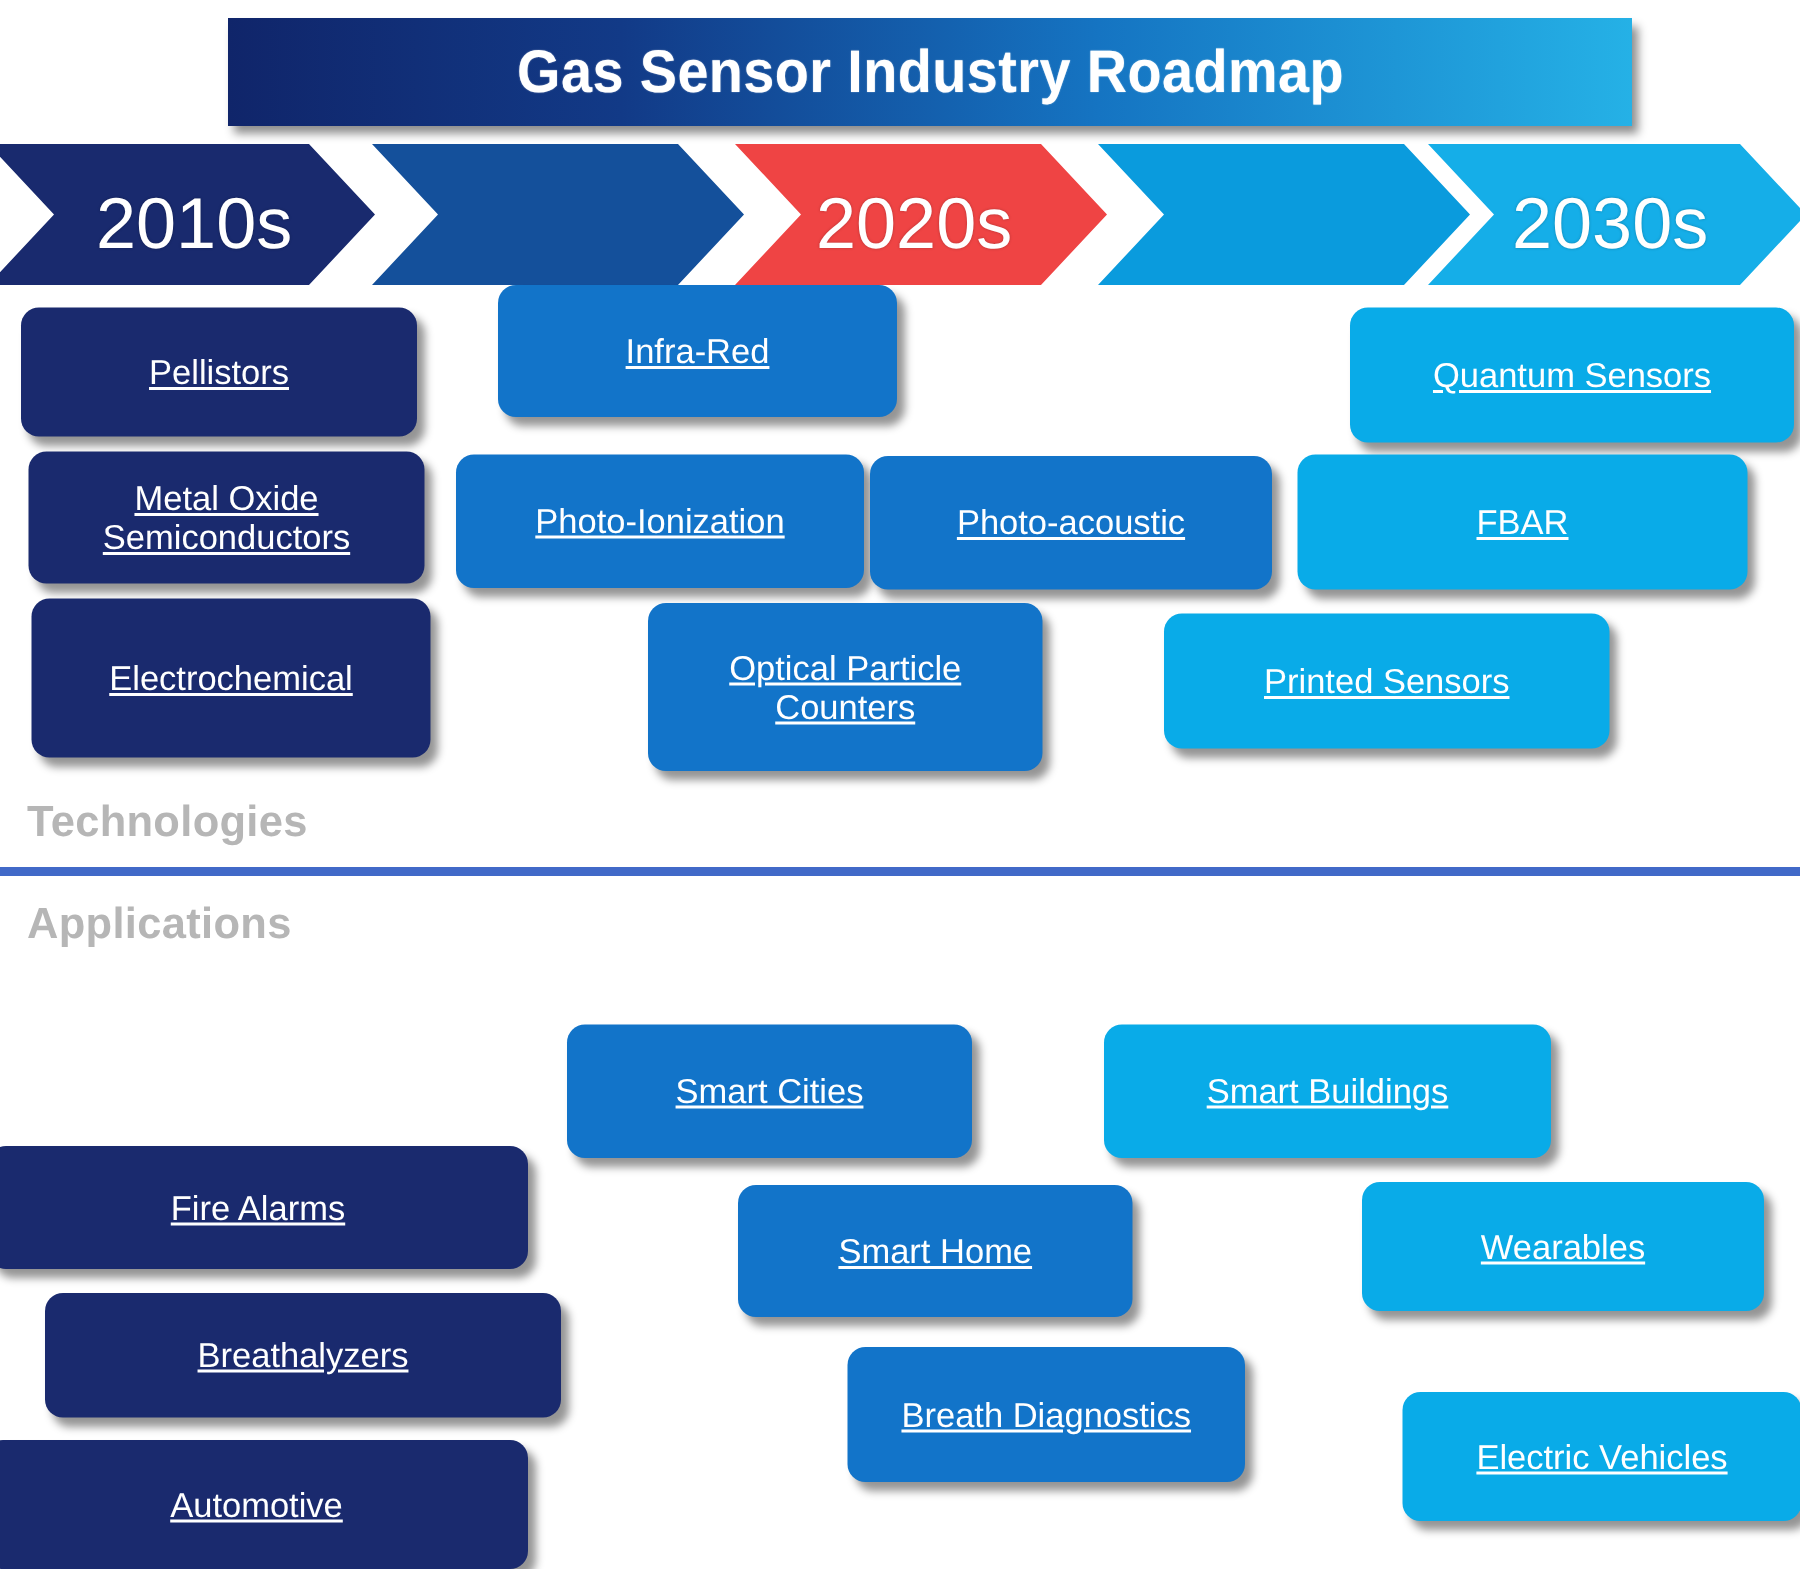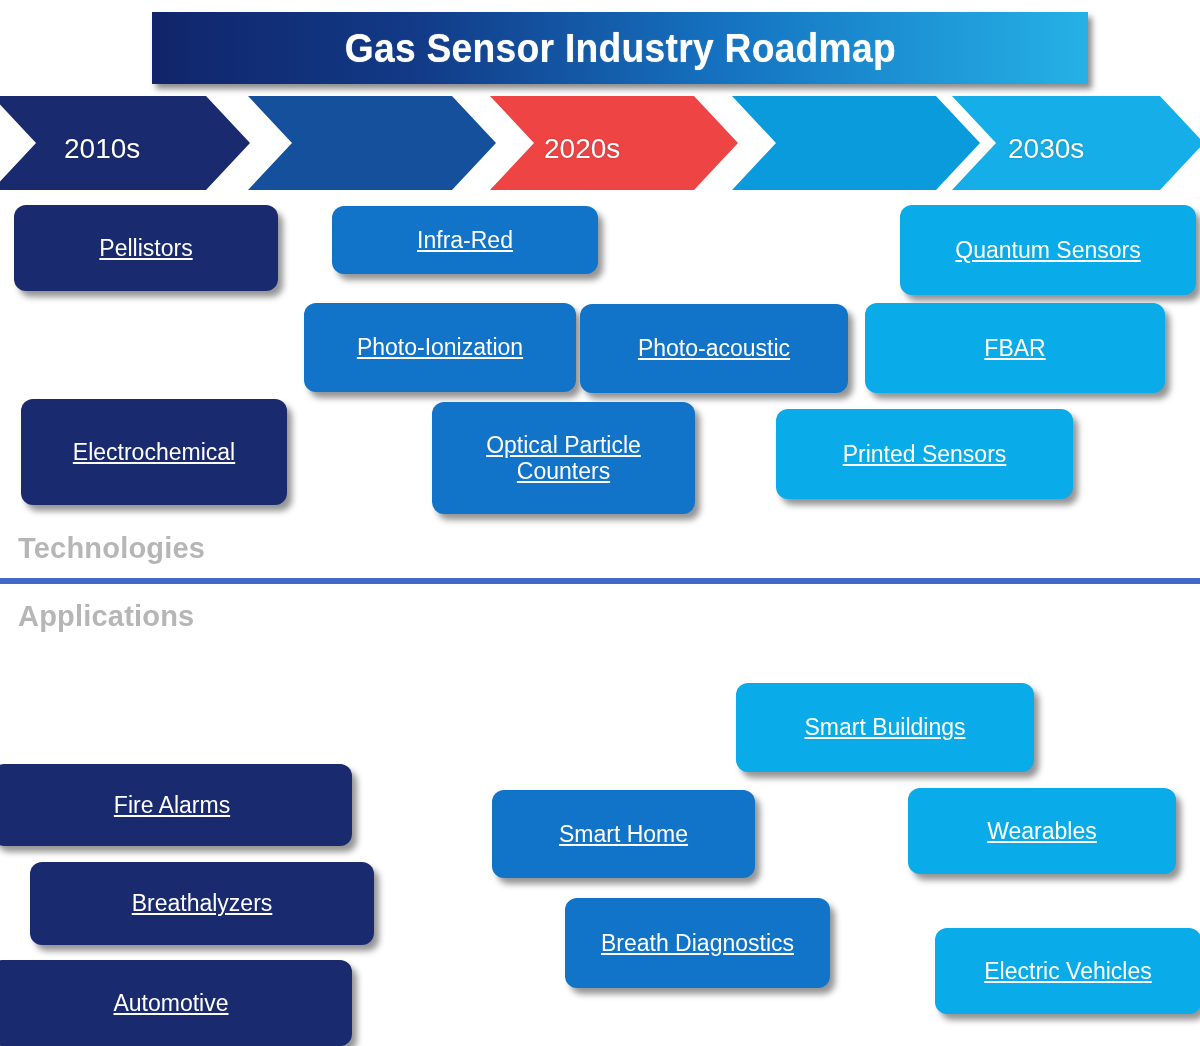--- a/index.html
+++ b/index.html
@@ -15,21 +15,21 @@
     box-shadow:4px 5px 6px rgba(0,0,0,.45);}
   .title-bar span{color:#ffffff;font-size:40px;font-weight:bold;letter-spacing:.3px;
     font-stretch:condensed;transform:scaleX(.93);transform-origin:center;
     text-shadow:0 0 1px rgba(255,255,255,.6);white-space:nowrap;}
 
   
   .chev-band{position:absolute;left:0;top:96px;width:1200px;height:94px;}
   .chev{position:absolute;top:0;height:94px;
      clip-path:polygon(0 0, calc(100% - 44px) 0, 100% 50%, calc(100% - 44px) 100%, 0 100%, 44px 50%);
      display:flex;align-items:center;}
-  .chev .lbl{color:#ffffff;font-size:28px;font-weight:normal;white-space:nowrap;
+  .chev .lbl{color:#ffffff;font-size:48px;font-weight:normal;white-space:nowrap;
      text-shadow:0 0 2px rgba(0,0,0,.25);margin-top:12px;}
 
   .c1{left:-8px;  width:258px; background:#192a6e;}
   .c2{left:248px; width:248px; background:#14509b;}
   .c3{left:490px; width:248px; background:#ef4444;}
   .c4{left:732px; width:248px; background:#0a9bdd;}
   .c5{left:952px; width:252px; background:#15aee8;}
   .c1 .lbl{margin-left:72px;}
   .c3 .lbl{margin-left:54px;}
   .c5 .lbl{margin-left:56px;}
@@ -73,26 +73,29 @@
     </div>
     <div class="chev c5">
       <span class="lbl">2030s</span>
     </div>
   </div>
 
   <div class="node t-navy" style="left:14px;top:205px;width:264px;height:86px;">
     <span>Pellistors</span>
     </div>
 
+  <div class="node t-navy" style="left:19px;top:301px;width:264px;height:88px;">
+    <span>Metal Oxide Semiconductors</span>
+    </div>
 
   <div class="node t-navy" style="left:21px;top:399px;width:266px;height:106px;">
     <span>Electrochemical</span>
     </div>
 
-  <div class="node t-mid" style="left:332px;top:206px;width:266px;height:68px;">
+  <div class="node t-mid" style="left:332px;top:190px;width:266px;height:88px;">
     <span>Infra-Red</span>
     </div>
 
   <div class="node t-mid" style="left:304px;top:303px;width:272px;height:89px;">
     <span>Photo-Ionization</span>
     </div>
 
   <div class="node t-mid" style="left:580px;top:304px;width:268px;height:89px;">
     <span>Photo-acoustic</span>
     </div>
@@ -122,20 +125,23 @@
     </div>
 
   <div class="node t-navy" style="left:30px;top:862px;width:344px;height:83px;">
     <span>Breathalyzers</span>
     </div>
 
   <div class="node t-navy" style="left:-10px;top:960px;width:362px;height:86px;">
     <span>Automotive</span>
     </div>
 
+  <div class="node t-mid" style="left:378px;top:683px;width:270px;height:89px;">
+    <span>Smart Cities</span>
+    </div>
 
   <div class="node t-mid" style="left:492px;top:790px;width:263px;height:88px;">
     <span>Smart Home</span>
     </div>
 
   <div class="node t-mid" style="left:565px;top:898px;width:265px;height:90px;">
     <span>Breath Diagnostics</span>
     </div>
 
   <div class="node t-cyan" style="left:736px;top:683px;width:298px;height:89px;">

